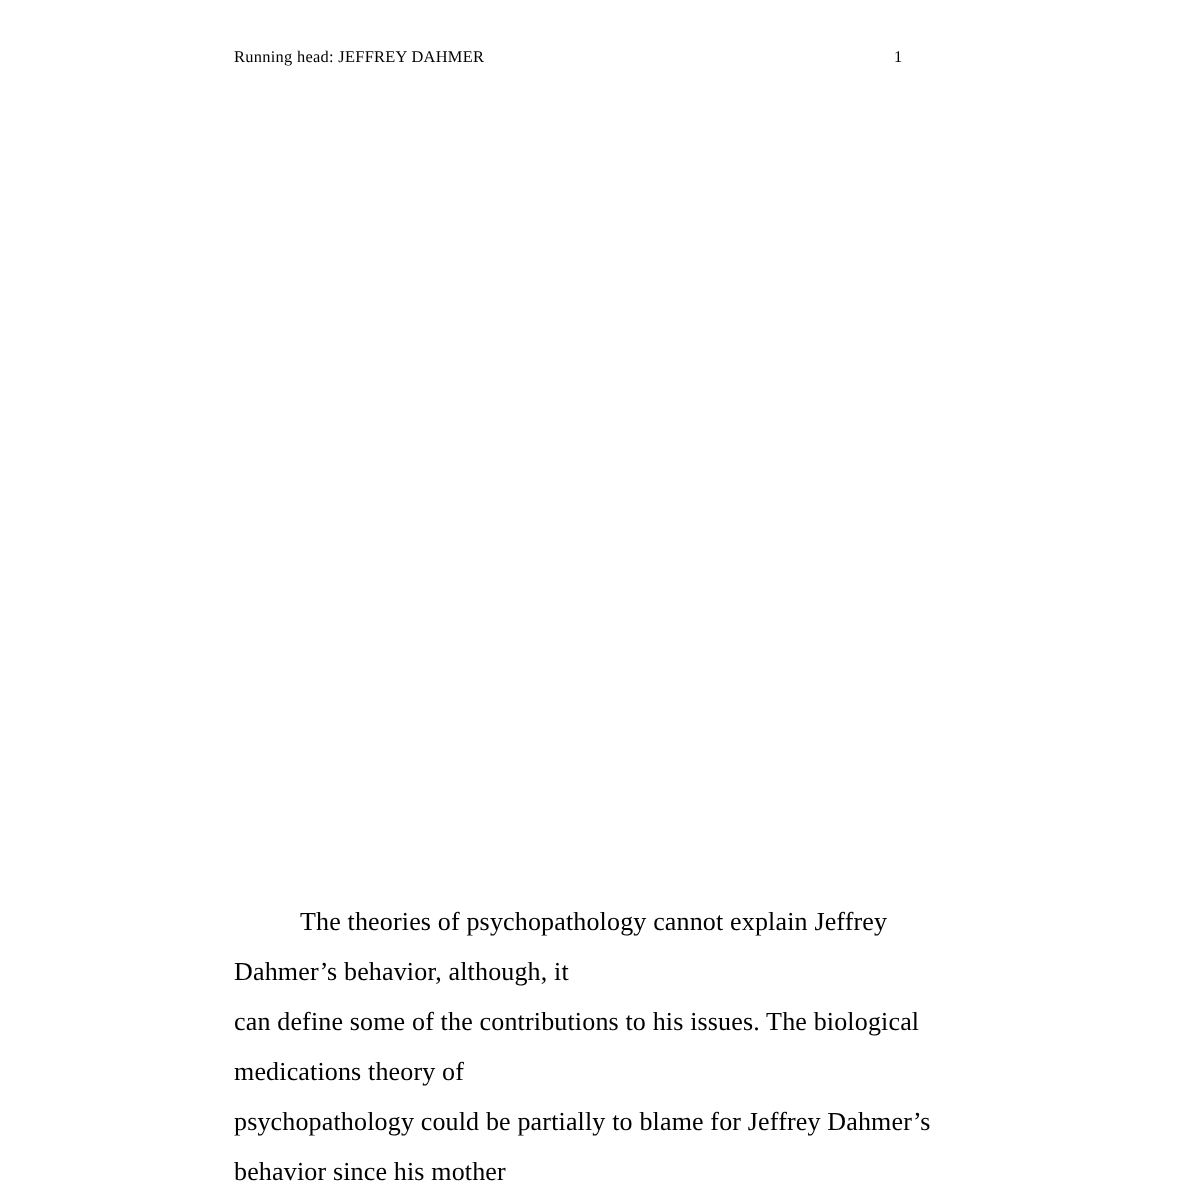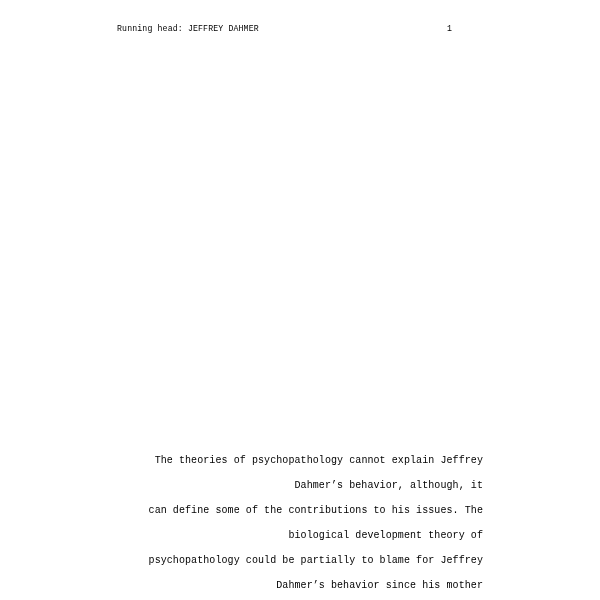--- a/index.html
+++ b/index.html
@@ -13,21 +13,20 @@
     overflow: hidden;
     font-family: "Liberation Serif", serif;
     color: #000000;
   }
   .page {
     position: relative;
     width: 533px;
     height: 600px;
     background: #ffffff;
     box-sizing: border-box;
-    font-family: Liberation Mono, monospace;
   }
   .running-head {
     position: absolute;
     top: 24px;
     left: 117px;
     font-size: 8.2px;
     letter-spacing: 0.15px;
     white-space: nowrap;
   }
   .page-number {
@@ -49,39 +48,39 @@
     letter-spacing: 0.1px;
   }
   .body-block {
     position: absolute;
     top: 448px;
     left: 117px;
     width: 366px;
   }
   .body-block p {
     margin: 0;
-    font-size: 10px;
+    font-size: 13px;
     line-height: 25px;
-    text-align: right;
+    text-align: left;
     letter-spacing: 0.08px;
   }
   .indent {
     display: inline-block;
     width: 33px;
   }
 </style>
 </head>
 <body>
 
 <div class="page">
 
   <div class="running-head">Running head: JEFFREY DAHMER</div>
 
   <div class="page-number">1</div>
 
 
   <div class="body-block">
     <p><span class="indent"></span><span>The theories of psychopathology cannot explain Jeffrey Dahmer’s behavior, although, it</span></p>
-    <p>can define some of the contributions to his issues. The biological development theory of</p>
+    <p>can define some of the contributions to his issues. The biological medications theory of</p>
     <p>psychopathology could be partially to blame for Jeffrey Dahmer’s behavior since his mother</p>
   </div>
 
 </div>
 
 </body></html>

